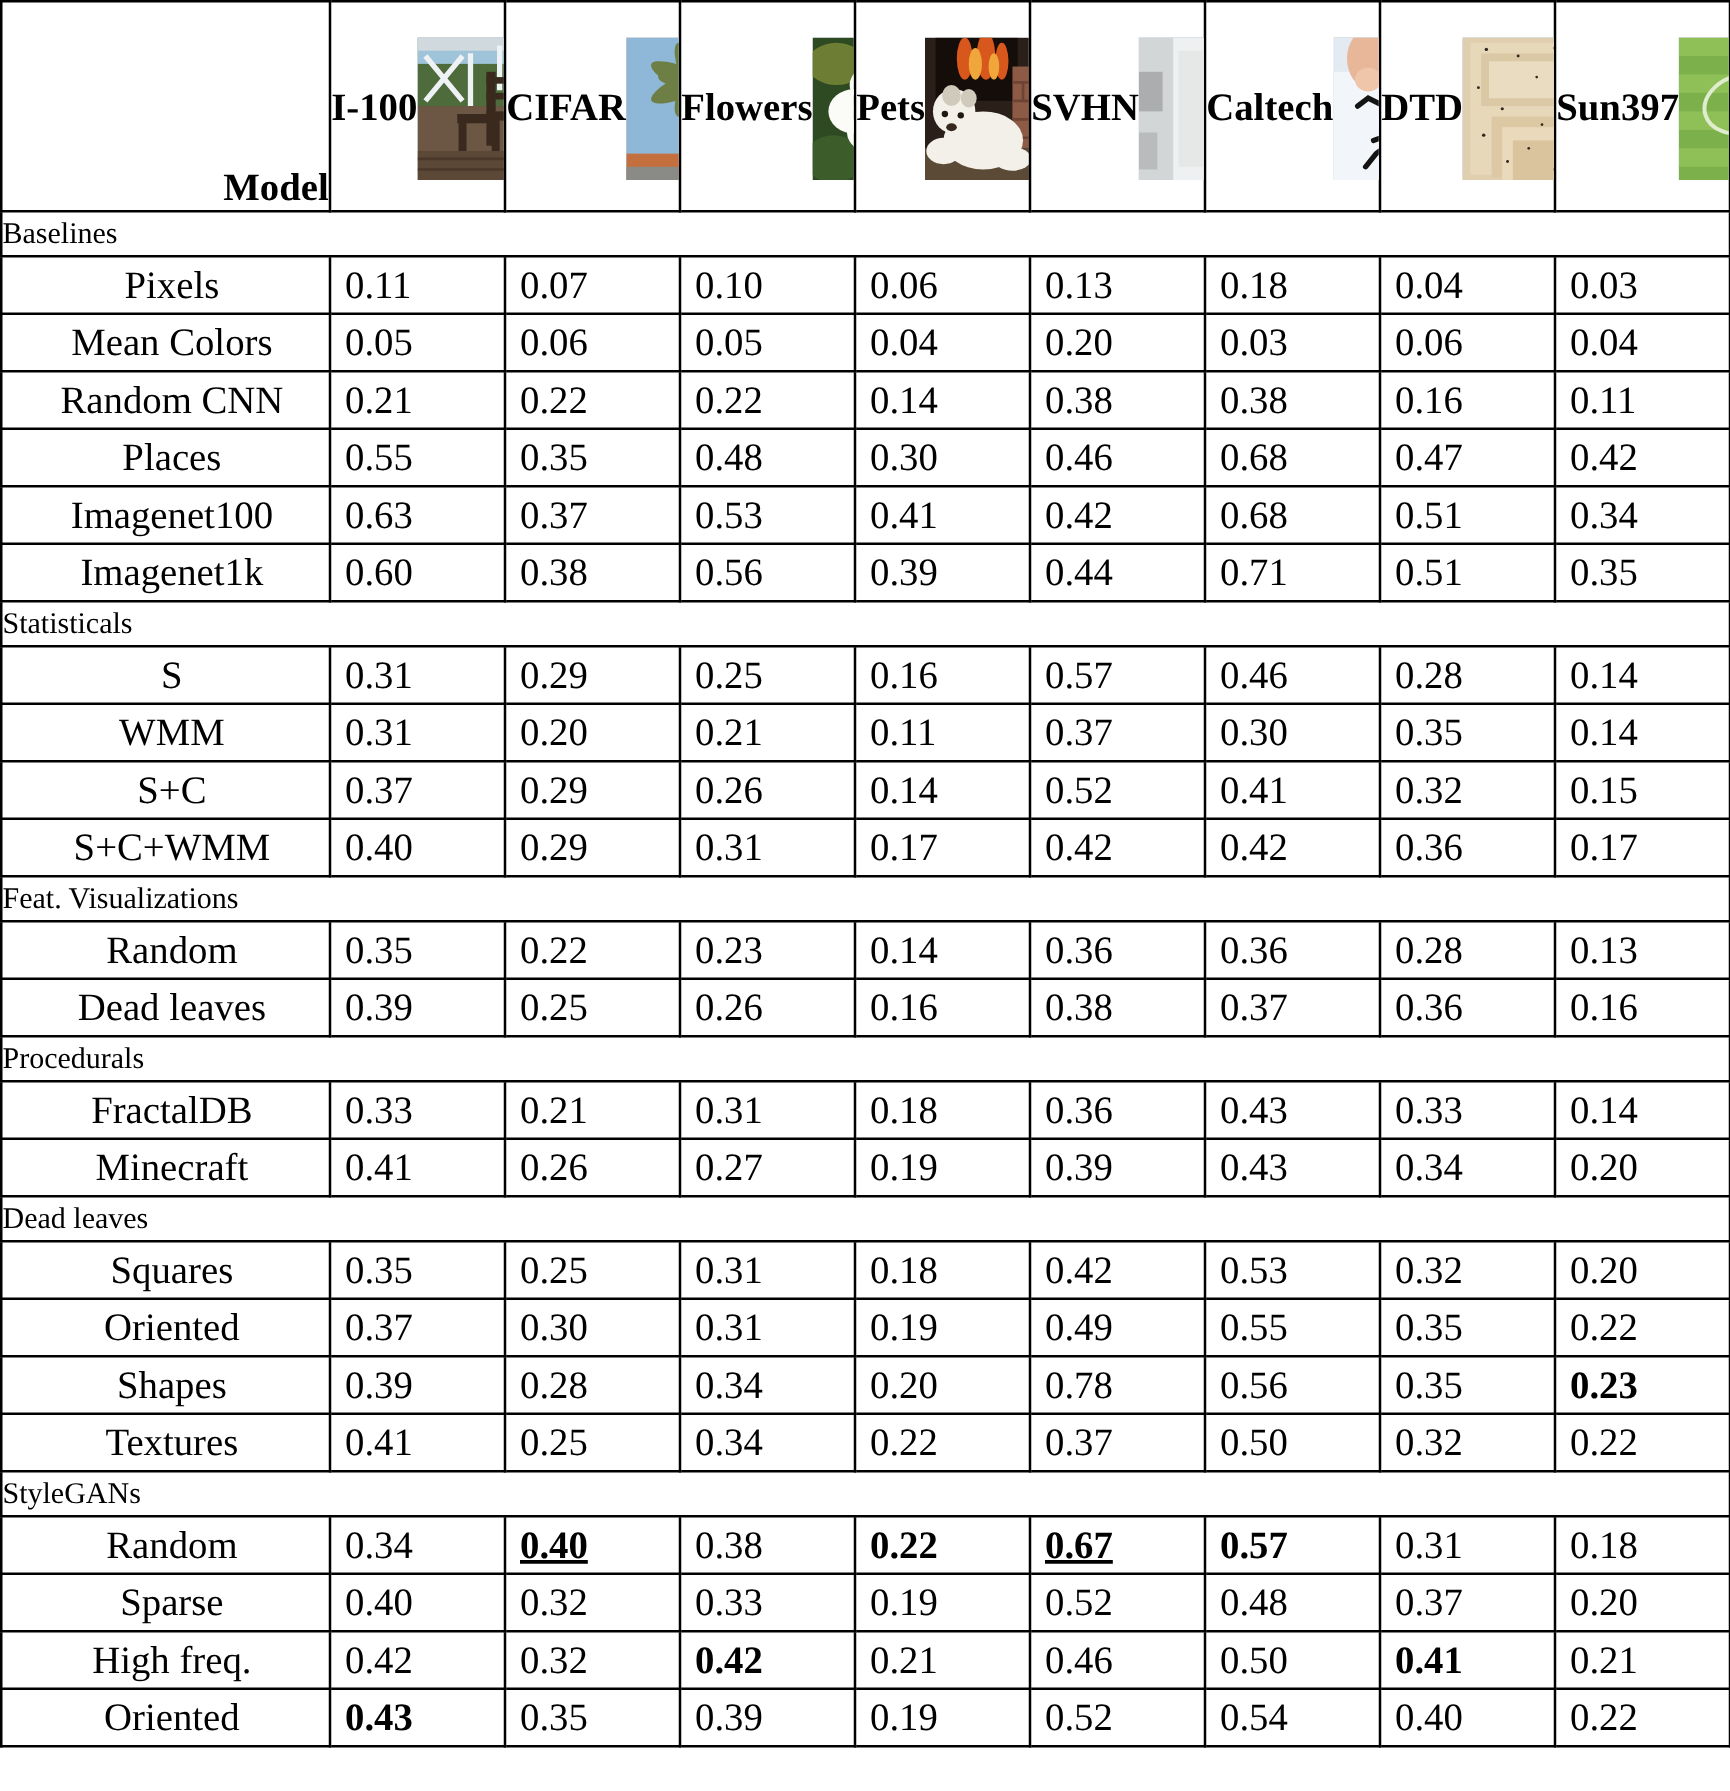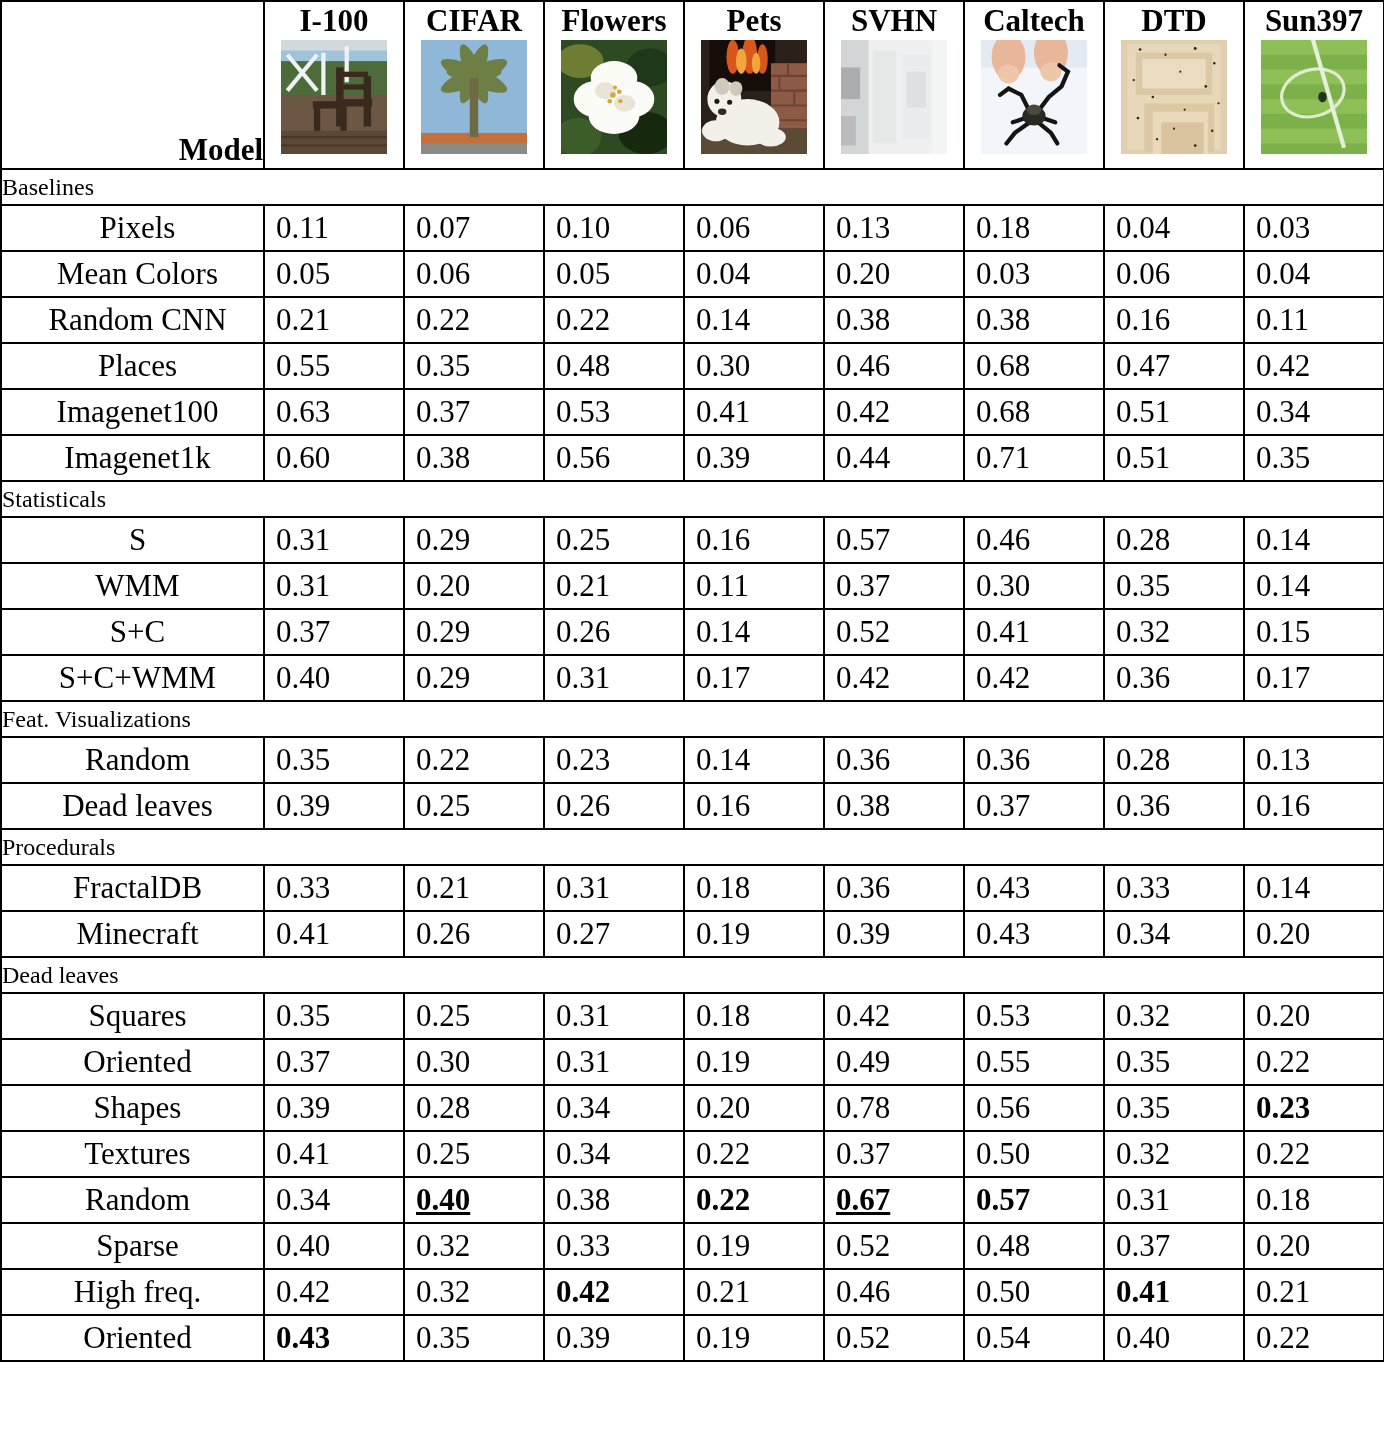--- a/index.html
+++ b/index.html
@@ -45,21 +45,21 @@
     vertical-align: bottom;
     text-align: right;
     font-size: 31px;
     padding: 0 0 46px 10px;
     height: 168px;
     box-sizing: border-box;
     margin-left: 10px;
   }
   .hdr-inner {
     display: flex;
-    flex-direction: column;
+    flex-direction: row;
     align-items: center;
     justify-content: flex-start;
     height: 100%;
     padding-top: 2px;
     box-sizing: border-box;
   }
   .hdr-label {
     font-size: 31px;
     line-height: 34px;
     white-space: nowrap;
@@ -555,20 +555,23 @@
         <td class="row-name">Textures</td>
         <td class="val">0.41</td>
         <td class="val">0.25</td>
         <td class="val">0.34</td>
         <td class="val">0.22</td>
         <td class="val">0.37</td>
         <td class="val">0.50</td>
         <td class="val">0.32</td>
         <td class="val">0.22</td>
       </tr>
+      <tr class="section-row">
+        <td colspan="9">StyleGANs</td>
+      </tr>
       <tr class="data-row">
         <td class="row-name">Random</td>
         <td class="val">0.34</td>
         <td class="val bold-underline">0.40</td>
         <td class="val">0.38</td>
         <td class="val bold">0.22</td>
         <td class="val bold-underline">0.67</td>
         <td class="val bold">0.57</td>
         <td class="val">0.31</td>
         <td class="val">0.18</td>

